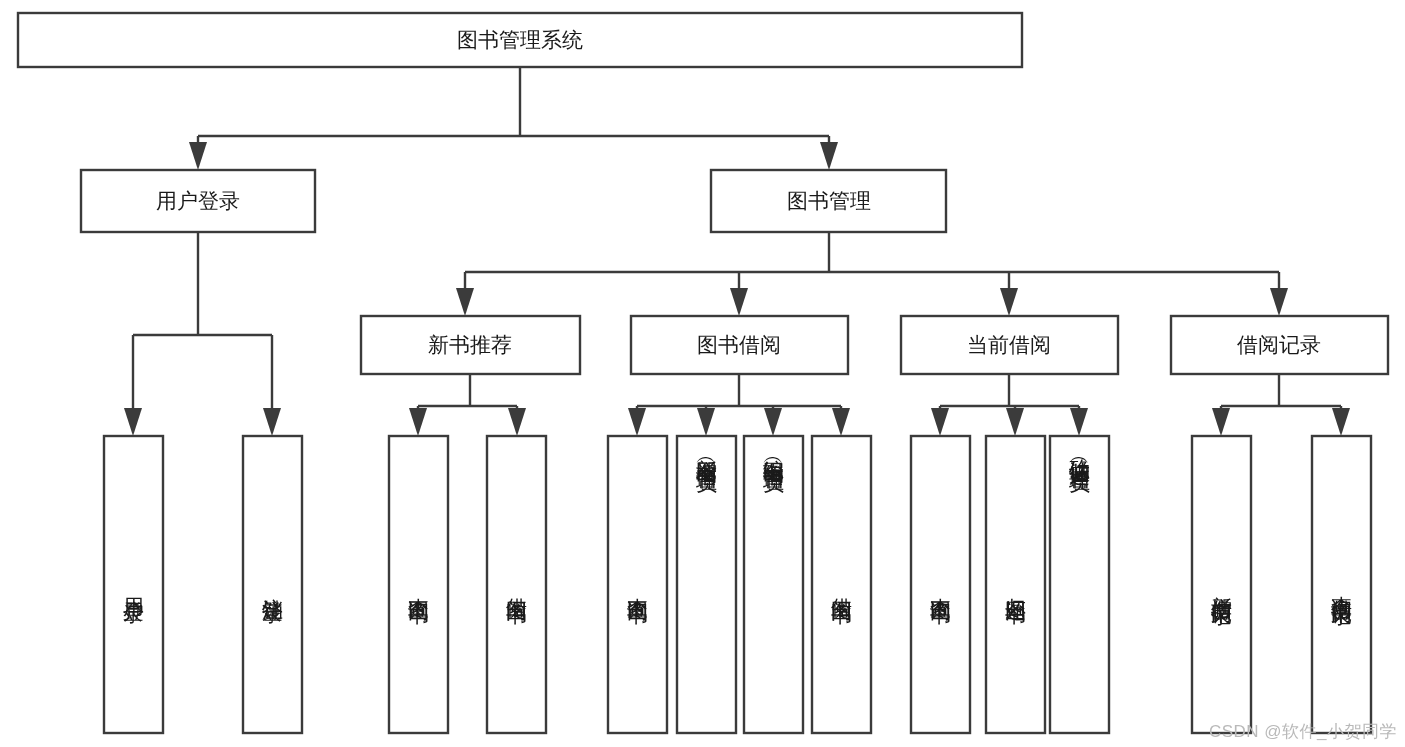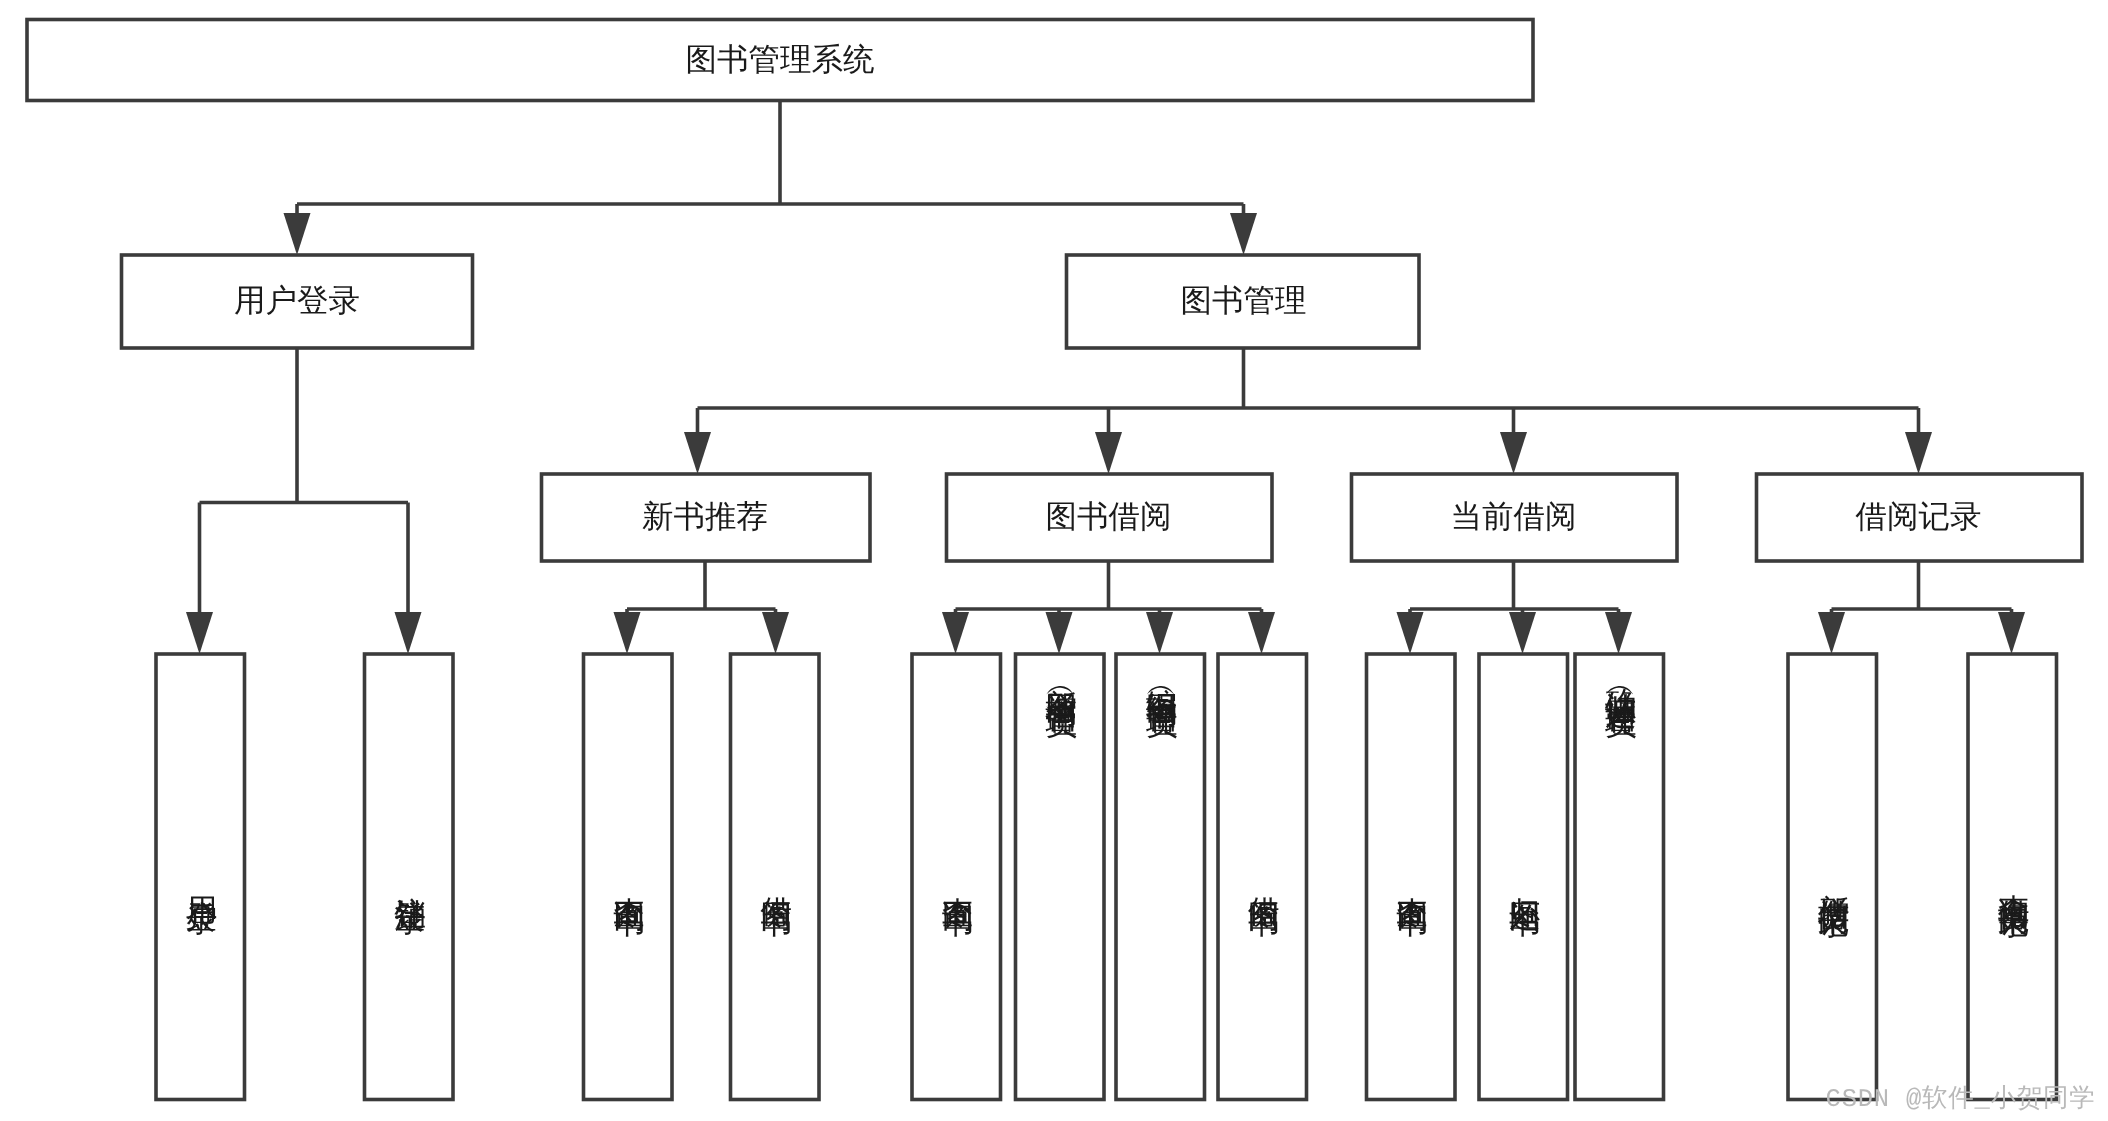--- a/index.html
+++ b/index.html
@@ -65,21 +65,21 @@
   .leaf-label-wrap {
     position: absolute;
     display: flex;
     align-items: center;
     justify-content: center;
   }
   .watermark {
     position: absolute;
     right: 8px;
     bottom: 4px;
-    font-family: Liberation Mono, monospace;
+    font-family: Liberation Sans, sans-serif;
     font-size: 17px;
     color: #b9b9b9;
     letter-spacing: 0.5px;
     white-space: nowrap;
     user-select: none;
   }
 </style>
 </head>
 <body>
 

